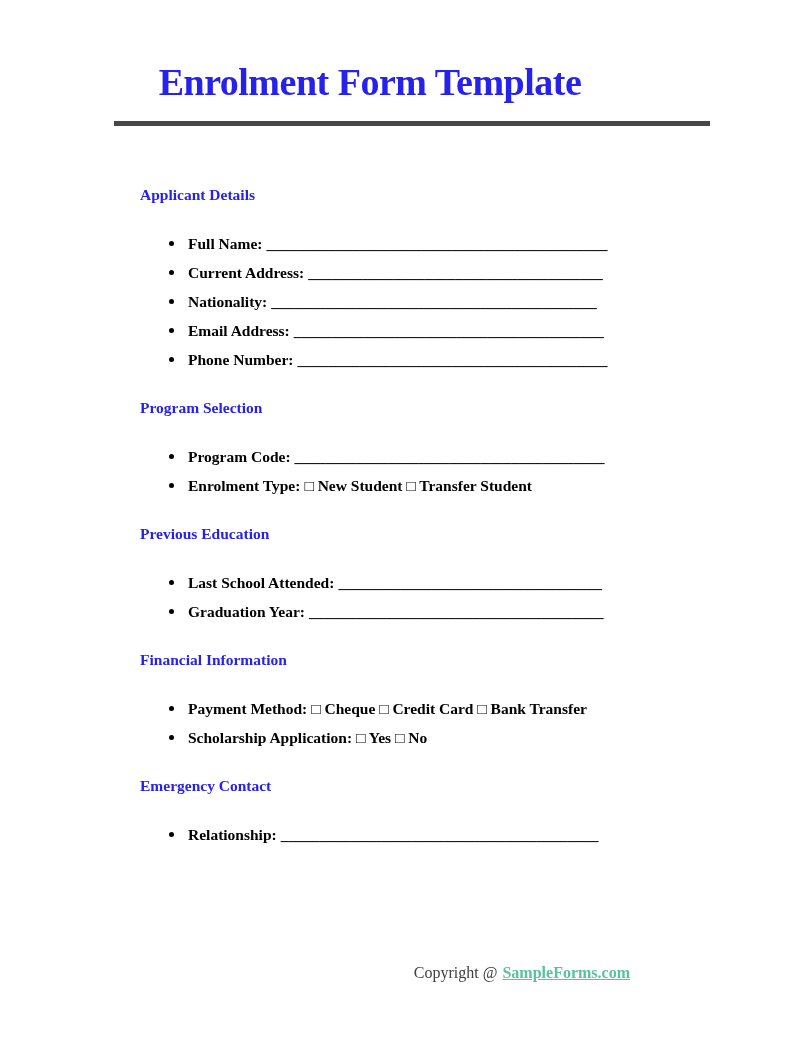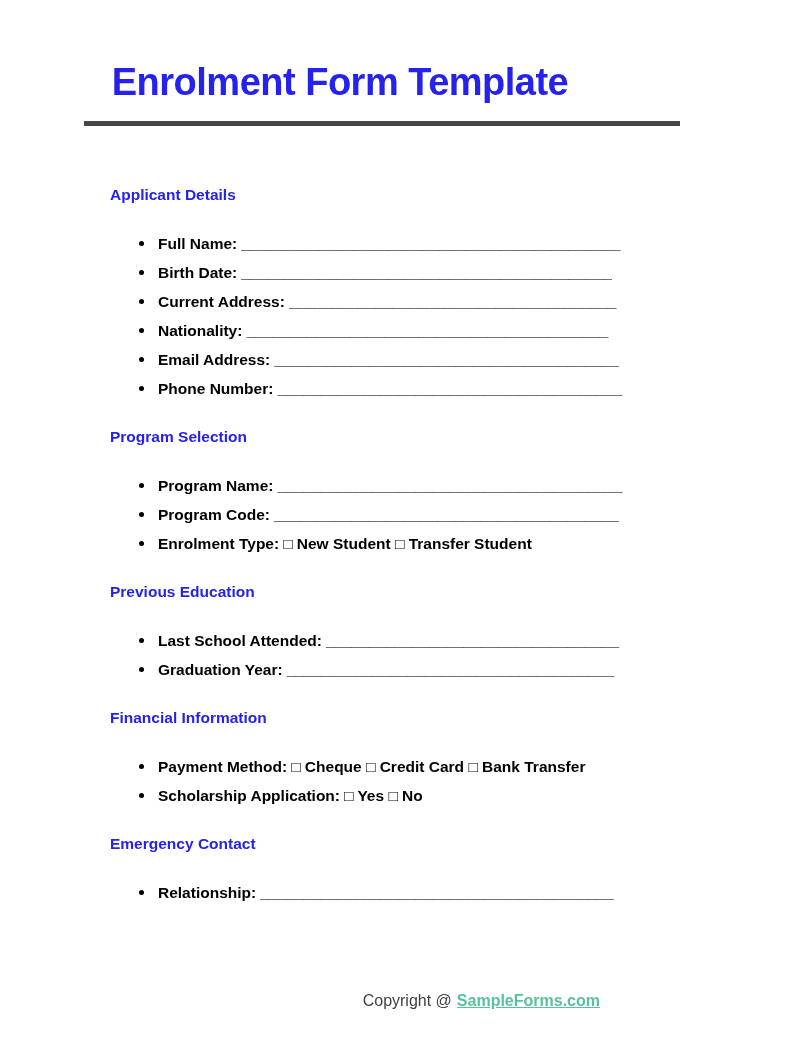--- a/index.html
+++ b/index.html
@@ -9,22 +9,23 @@
     --ink: #000000;
     --footer-ink: #3f3f3f;
   }
   * { box-sizing: border-box; }
   html, body { margin: 0; padding: 0; background: #ffffff; }
   .page {
     position: relative;
     width: 680px;
     height: 1037px;
     background: #ffffff;
-    font-family: Liberation Sans, sans-serif;
+    font-family: Liberation Serif, serif;
     overflow: hidden;
+    margin-left: 30px;
   }
   .page-title {
     margin: 0;
     padding-top: 60px;
     text-align: center;
     font-size: 38px;
     line-height: 44px;
     font-weight: bold;
     color: var(--blue);
     letter-spacing: -0.5px;
@@ -64,21 +65,21 @@
     left: 29px;
     top: 12px;
     width: 5px;
     height: 5px;
     border-radius: 50%;
     background: var(--ink);
   }
   .blank-line, .checkbox-options { margin-left: 4px; text-align: center; }
   .page-footer {
     position: absolute;
-    top: 991px;
+    top: 963px;
     right: 80px;
     font-size: 16px;
     line-height: 19px;
     color: var(--footer-ink);
     white-space: nowrap;
   }
   .footer-prefix { font-weight: normal; margin-right: 5px; }
   .brand-link {
     color: var(--green);
     font-weight: bold;
@@ -93,32 +94,30 @@
 
   <h1 class="page-title">Enrolment Form Template</h1>
   <div class="title-divider"></div>
 
   <div class="content">
 
     <div class="section">
       <h2 class="section-heading">Applicant Details</h2>
       <ul class="field-list">
         <li class="field-item"><span class="field-label">Full Name:</span><span class="blank-line">____________________________________________</span></li>
-        <li class="field-item"><span class="field-label">Birth Date:</span><span class="blank-line">___________________________________________</span></li>
         <li class="field-item"><span class="field-label">Current Address:</span><span class="blank-line">______________________________________</span></li>
         <li class="field-item"><span class="field-label">Nationality:</span><span class="blank-line">__________________________________________</span></li>
         <li class="field-item"><span class="field-label">Email Address:</span><span class="blank-line">________________________________________</span></li>
         <li class="field-item"><span class="field-label">Phone Number:</span><span class="blank-line">________________________________________</span></li>
       </ul>
     </div>
 
     <div class="section">
       <h2 class="section-heading">Program Selection</h2>
       <ul class="field-list">
-        <li class="field-item"><span class="field-label">Program Name:</span><span class="blank-line">________________________________________</span></li>
         <li class="field-item"><span class="field-label">Program Code:</span><span class="blank-line">________________________________________</span></li>
         <li class="field-item"><span class="field-label">Enrolment Type:</span><span class="checkbox-options">□ New Student □ Transfer Student</span></li>
       </ul>
     </div>
 
     <div class="section">
       <h2 class="section-heading">Previous Education</h2>
       <ul class="field-list">
         <li class="field-item"><span class="field-label">Last School Attended:</span><span class="blank-line">__________________________________</span></li>
         <li class="field-item"><span class="field-label">Graduation Year:</span><span class="blank-line">______________________________________</span></li>

